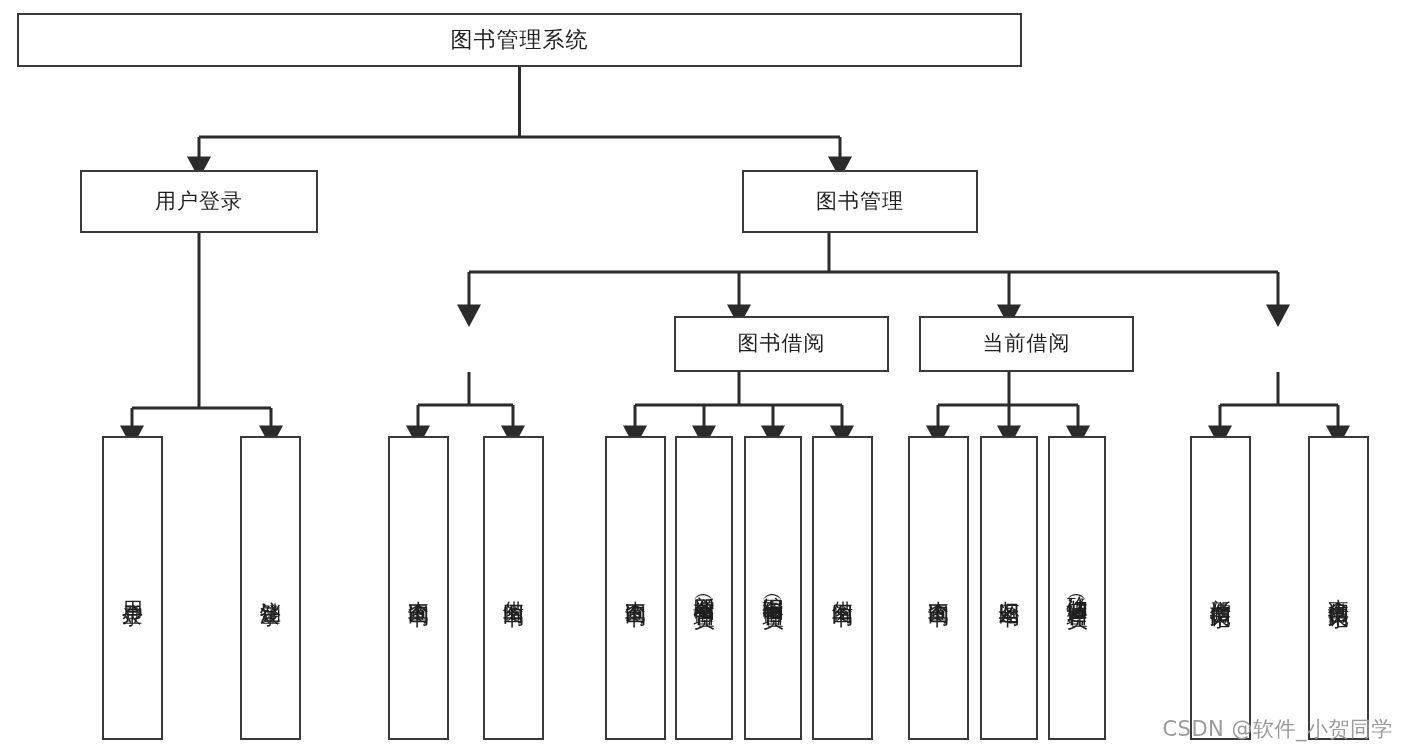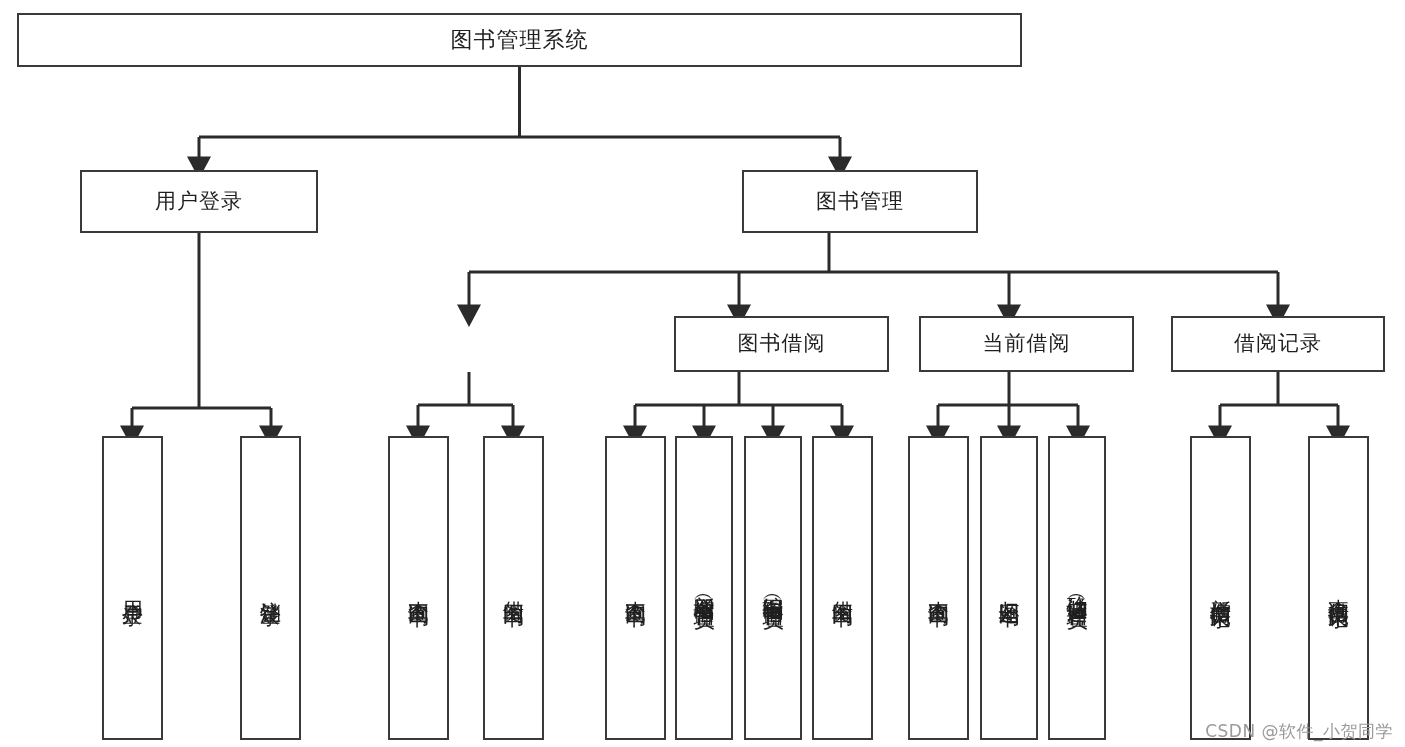--- a/index.html
+++ b/index.html
@@ -56,21 +56,21 @@
   .node.v .vtext {
     writing-mode: vertical-rl;
     text-orientation: upright;
     display: block;
     text-align: center;
   }
   .watermark {
     position: absolute;
     right: 12px;
     bottom: 4px;
-    font-size: 17px;
+    font-size: 21px;
     color: #9a9a9a;
     letter-spacing: 0.5px;
     white-space: nowrap;
   }
 </style>
 </head>
 <body>
 
 <div id="canvas">
 
@@ -124,21 +124,20 @@
     </g>
   </svg>
 
   <div class="node h root" style="left:17px; top:13px; width:1005px; height:54px;">图书管理系统</div>
 
   <div class="node h" style="left:80px; top:170px; width:238px; height:63px;">用户登录</div>
   <div class="node h" style="left:742px; top:170px; width:236px; height:63px;">图书管理</div>
 
   <div class="node h" style="left:663px; top:316px; width:215px; height:56px;margin-left:11px;">图书借阅</div>
   <div class="node h" style="left:902px; top:316px; width:215px; height:56px;margin-left:17px;">当前借阅</div>
-  <div class="node h" style="left:1171px; top:316px; width:214px; height:56px;">借阅记录</div>
 
   <div class="node v" style="left:102px; top:436px; width:61px; height:304px;">
     <span class="vtext">用户登录</span>
   </div>
   <div class="node v" style="left:240px; top:436px; width:61px; height:304px;">
     <span class="vtext">注销登录</span>
   </div>
 
   <div class="node v" style="left:388px; top:436px; width:61px; height:304px;">
     <span class="vtext">查询图书</span>

